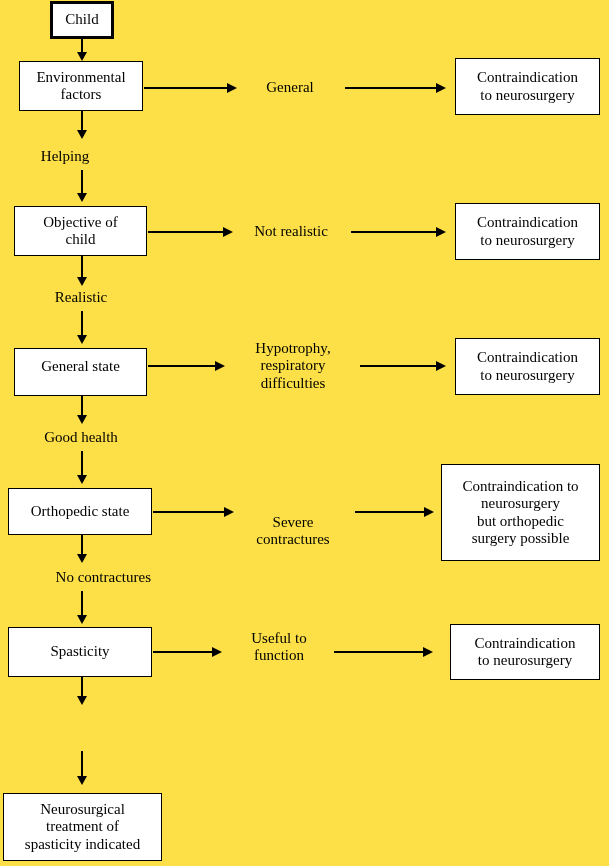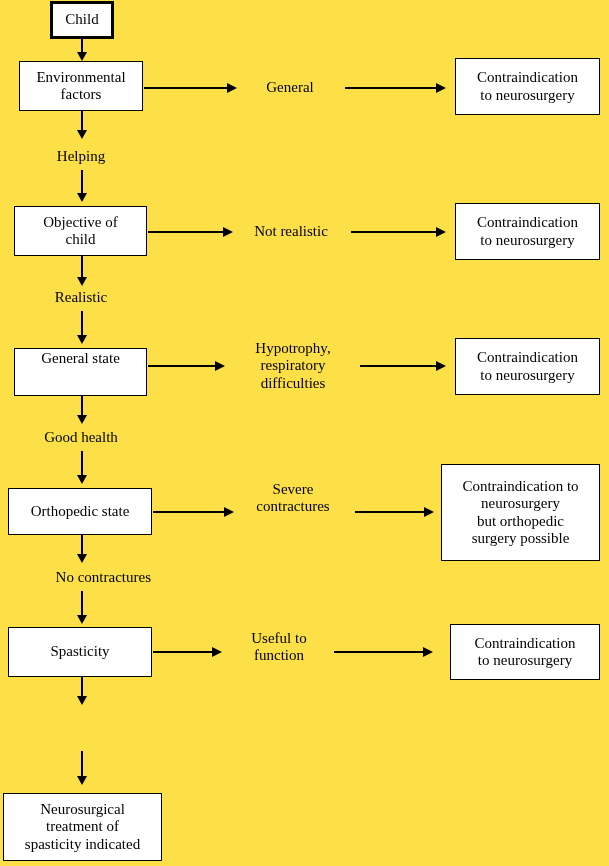--- a/index.html
+++ b/index.html
@@ -29,21 +29,21 @@
     text-align: center;
     line-height: 1.16;
     font-size: 15px;
     padding: 2px 4px;
   }
   .node.thick {
     border-width: 3px;
   }
   .node.top-text {
     align-items: flex-start;
-    padding-top: 1px;
+    padding-top: 9px;
   }
   .label {
     position: absolute;
     text-align: center;
     line-height: 1.16;
     font-size: 15px;
     white-space: pre-line;
   }
   .vline {
     position: absolute;
@@ -95,21 +95,21 @@
   <div class="hline" style="left:345px; top:87px; width:92px;"></div>
   <div class="arrow-right" style="left:436px; top:83px;"></div>
 
   <div class="node" style="left:455px; top:58px; width:145px; height:57px;">
     <span style="white-space:pre-line">Contraindication
 to neurosurgery</span>
   </div>
 
   <div class="vline" style="left:81px; top:111px; height:20px;"></div>
   <div class="arrow-down" style="left:77px; top:130px;"></div>
-  <div class="label" style="left:31px; top:148px; width:100px;">Helping</div>
+  <div class="label" style="left:15px; top:148px; width:100px;">Helping</div>
   <div class="vline" style="left:81px; top:170px; height:24px;"></div>
   <div class="arrow-down" style="left:77px; top:193px;"></div>
 
   <div class="node" style="left:14px; top:206px; width:133px; height:50px;">
     <span style="white-space:pre-line">Objective of
 child</span>
   </div>
 
   <div class="hline" style="left:148px; top:231px; width:76px;"></div>
   <div class="arrow-right" style="left:223px; top:227px;"></div>
@@ -150,21 +150,21 @@
   <div class="label" style="left:21px; top:429px; width:120px;text-align:center;">Good health</div>
   <div class="vline" style="left:81px; top:451px; height:25px;"></div>
   <div class="arrow-down" style="left:77px; top:475px;"></div>
 
   <div class="node" style="left:8px; top:488px; width:144px; height:47px;">
     <span style="white-space:pre-line">Orthopedic state</span>
   </div>
 
   <div class="hline" style="left:153px; top:511px; width:72px;"></div>
   <div class="arrow-right" style="left:224px; top:507px;"></div>
-  <div class="label" style="left:233px; top:481px; width:120px;text-align:center;">Severe
+  <div class="label" style="left:233px; top:514px; width:120px;text-align:center;">Severe
 contractures</div>
   <div class="hline" style="left:355px; top:511px; width:70px;"></div>
   <div class="arrow-right" style="left:424px; top:507px;"></div>
 
   <div class="node" style="left:441px; top:464px; width:159px; height:97px;">
     <span style="white-space:pre-line">Contraindication to
 neurosurgery
 but orthopedic
 surgery possible</span>
   </div>

